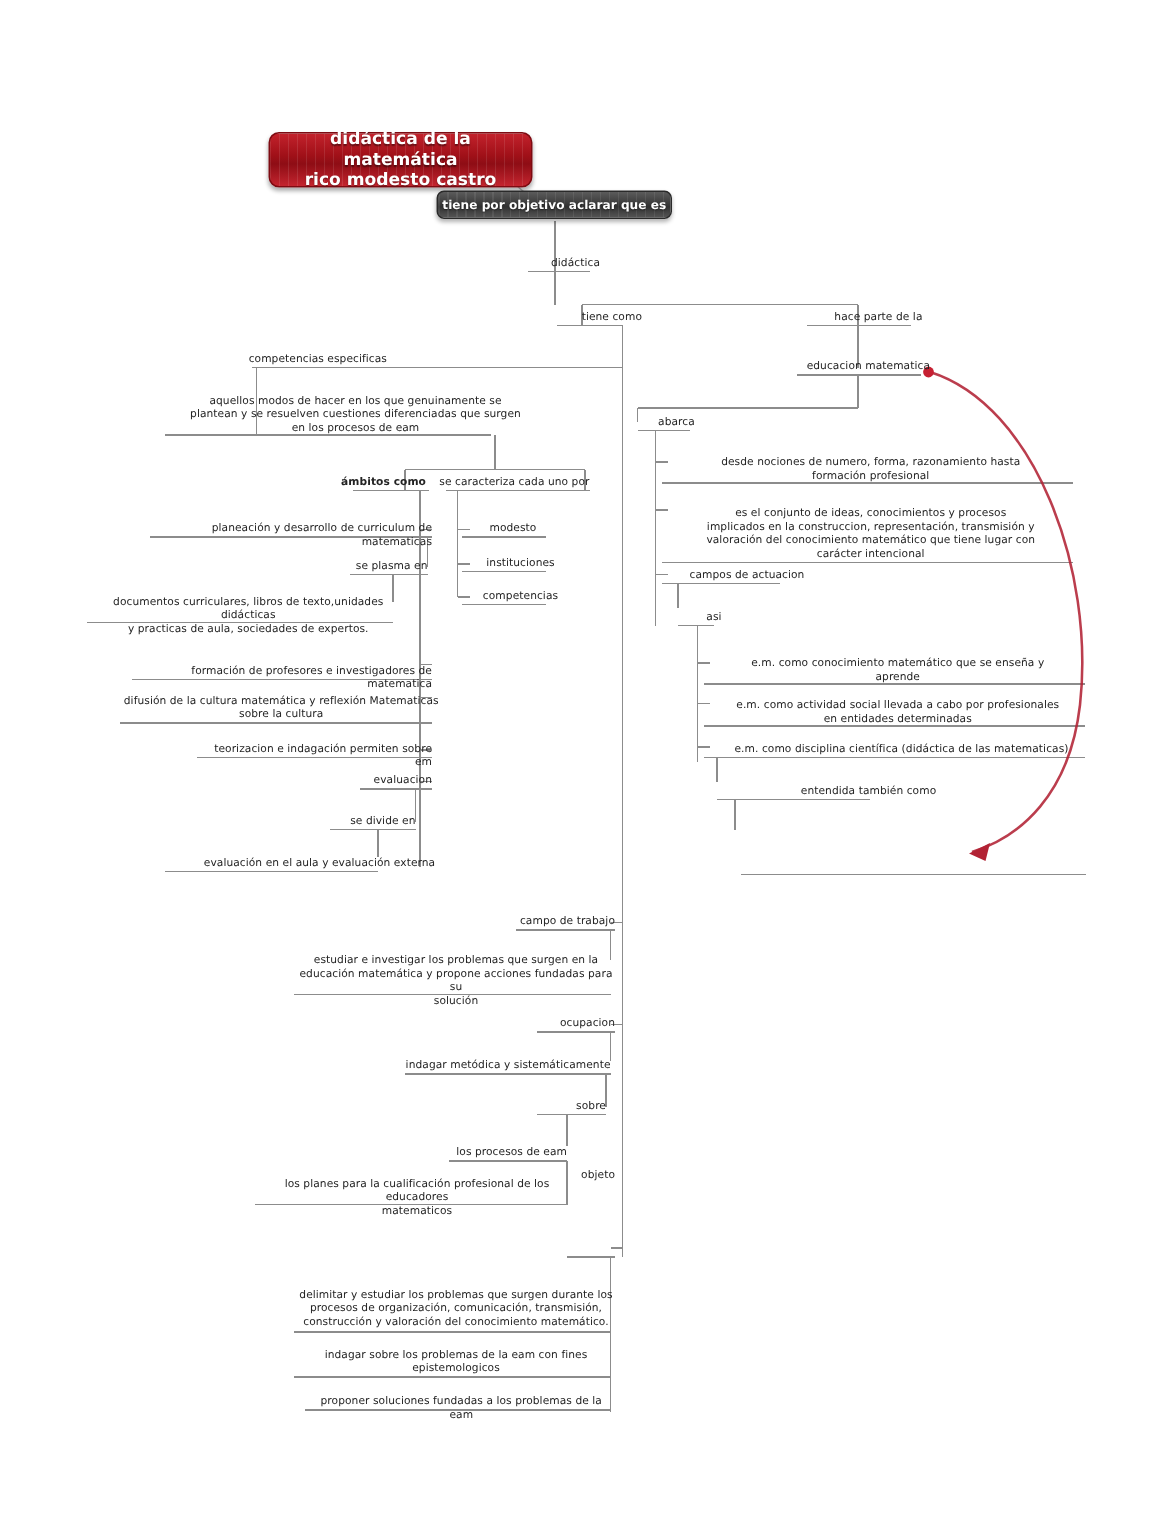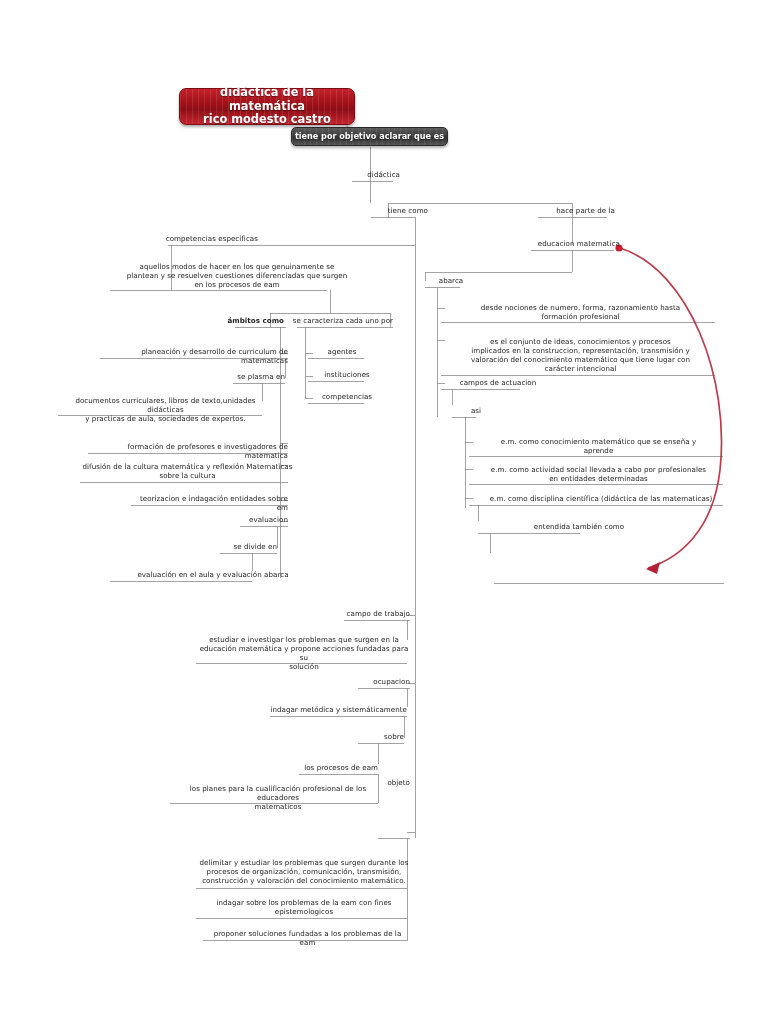--- a/index.html
+++ b/index.html
@@ -283,43 +283,43 @@
   <div class="node right" style="left:110px; top:234px; width:148px;">competencias especificas</div>
 
   <div class="node left" style="left:112px; top:262px; width:250px;">aquellos modos de hacer en los que genuinamente se
 plantean y se resuelven cuestiones diferenciadas que surgen
 en los procesos de eam</div>
 
   <div class="node right" style="left:204px; top:316px; width:80px;font-weight:bold;">ámbitos como</div>
 
   <div class="node right" style="left:283px; top:316px; width:110px;">se caracteriza cada uno por</div>
 
-  <div class="node left" style="left:312px; top:347px; width:60px;">agentes</div>
+  <div class="node left" style="left:312px; top:347px; width:60px;">modesto</div>
   <div class="node left" style="left:312px; top:370px; width:70px;">instituciones</div>
   <div class="node left" style="left:312px; top:392px; width:70px;">competencias</div>
 
   <div class="node right" style="left:100px; top:347px; width:188px;">planeación y desarrollo de curriculum de matematicas</div>
 
   <div class="node right" style="left:190px; top:372px; width:95px;">se plasma en</div>
 
   <div class="node left" style="left:58px; top:396px; width:215px;">documentos curriculares, libros de texto,unidades didácticas
 y practicas de aula, sociedades de expertos.</div>
 
   <div class="node right" style="left:88px; top:442px; width:200px;">formación de profesores e investigadores de matematica</div>
 
   <div class="node left" style="left:80px; top:462px; width:215px;">difusión de la cultura matemática y reflexión Matematicas
 sobre la cultura</div>
 
-  <div class="node right" style="left:131px; top:494px; width:157px;">teorizacion e indagación entidades sobre em</div>
+  <div class="node right" style="left:131px; top:494px; width:157px;">teorizacion e indagación permiten sobre em</div>
 
   <div class="node right" style="left:210px; top:515px; width:78px;">evaluacion</div>
 
   <div class="node right" style="left:200px; top:542px; width:77px;">se divide en</div>
 
-  <div class="node left" style="left:113px; top:570px; width:200px;">evaluación en el aula y evaluación abarca</div>
+  <div class="node left" style="left:113px; top:570px; width:200px;">evaluación en el aula y evaluación externa</div>
 
   <div class="node center" style="left:525px; top:239px; width:95px;">educacion matematica</div>
 
   <div class="node left" style="left:426px; top:276px; width:50px;">abarca</div>
 
   <div class="node left" style="left:443px; top:303px; width:275px;">desde nociones de numero, forma, razonamiento hasta
 formación profesional</div>
 
   <div class="node left" style="left:443px; top:337px; width:275px;">es el conjunto de ideas, conocimientos y procesos
 implicados en la construccion, representación, transmisión y

